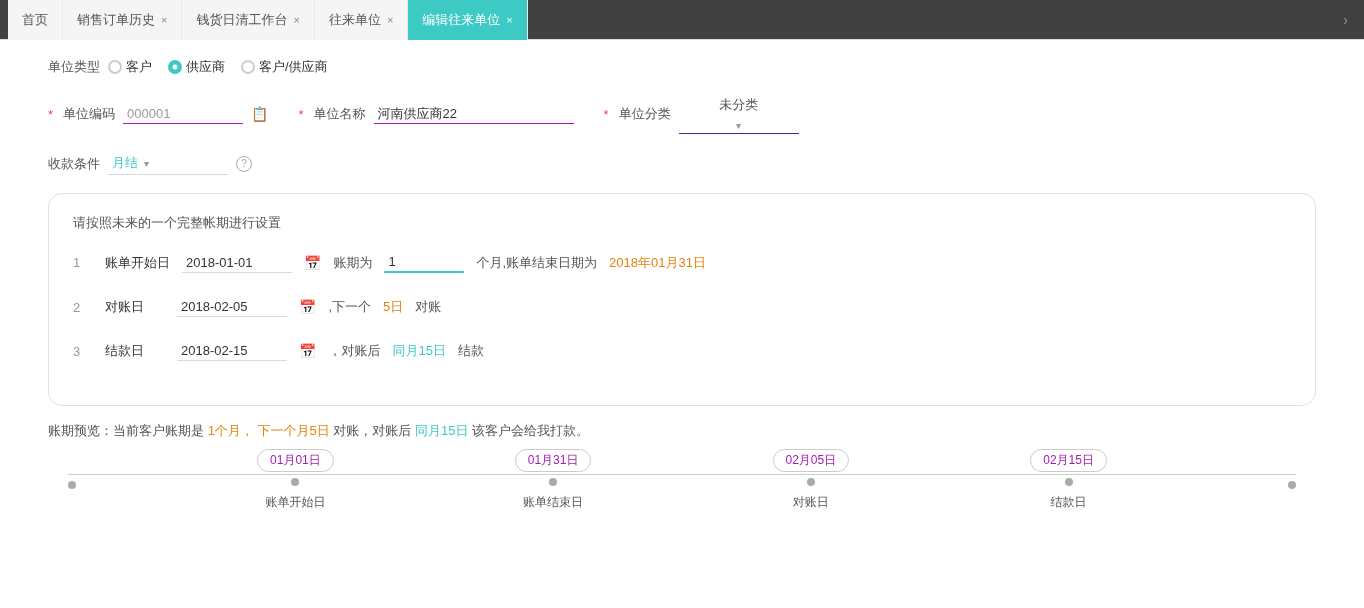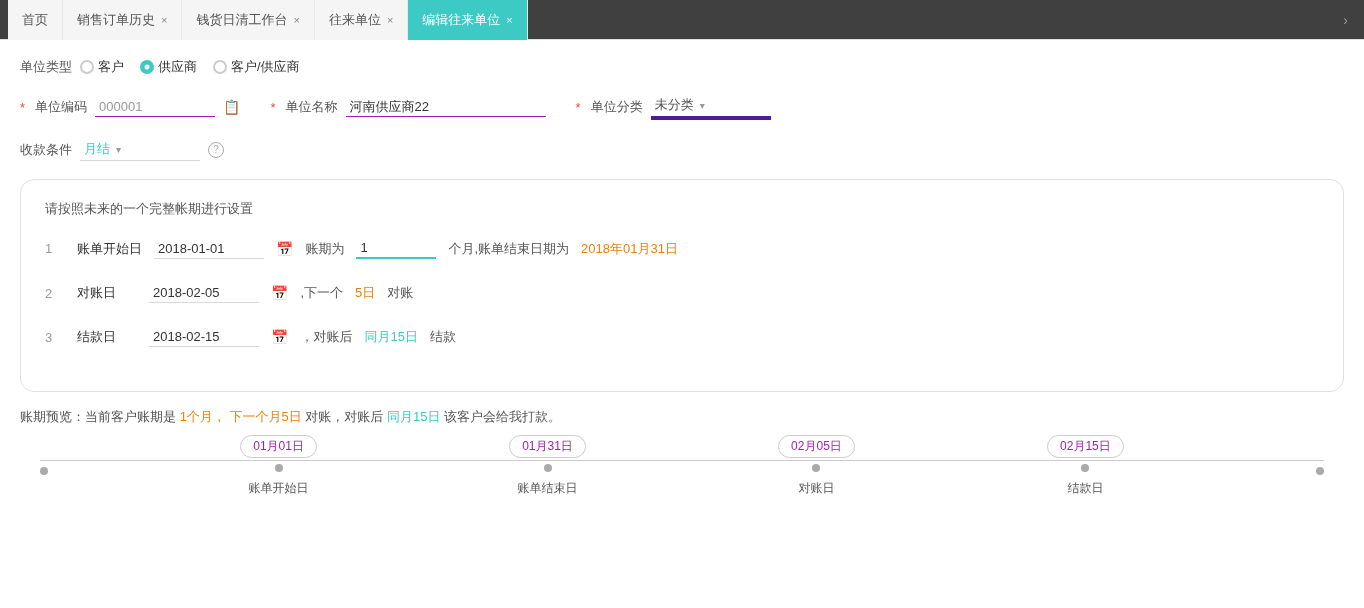--- a/index.html
+++ b/index.html
@@ -43,21 +43,21 @@
       margin-left: auto;
       padding: 0 8px;
       cursor: pointer;
       color: #999;
       font-size: 14px;
     }
 
     
     .main-content {
       background: #fff;
-      padding: 18px 20px;
+      padding: 18px 48px;
       min-height: 568px;
     }
 
     
     .form-row {
       display: flex;
       align-items: center;
       margin-bottom: 18px;
       gap: 30px;
     }
@@ -136,25 +136,26 @@
       border-bottom: 1px solid #d9d9d9;
       padding: 2px 4px;
       cursor: pointer;
       min-width: 120px;
       color: #3dcac5;
     }
     .select-box-plain {
       display: flex;
       align-items: center;
       gap: 6px;
-      border-bottom: 4px solid #4c1d95;
+      border-bottom: 1px solid #4c1d95;
       padding: 2px 4px;
       cursor: pointer;
       min-width: 120px;
       color: #555;
+      flex-direction: column;
     }
     .chevron-down {
       font-size: 10px;
       color: #999;
     }
     .help-icon {
       width: 16px;
       height: 16px;
       border-radius: 50%;
       border: 1px solid #aaa;

